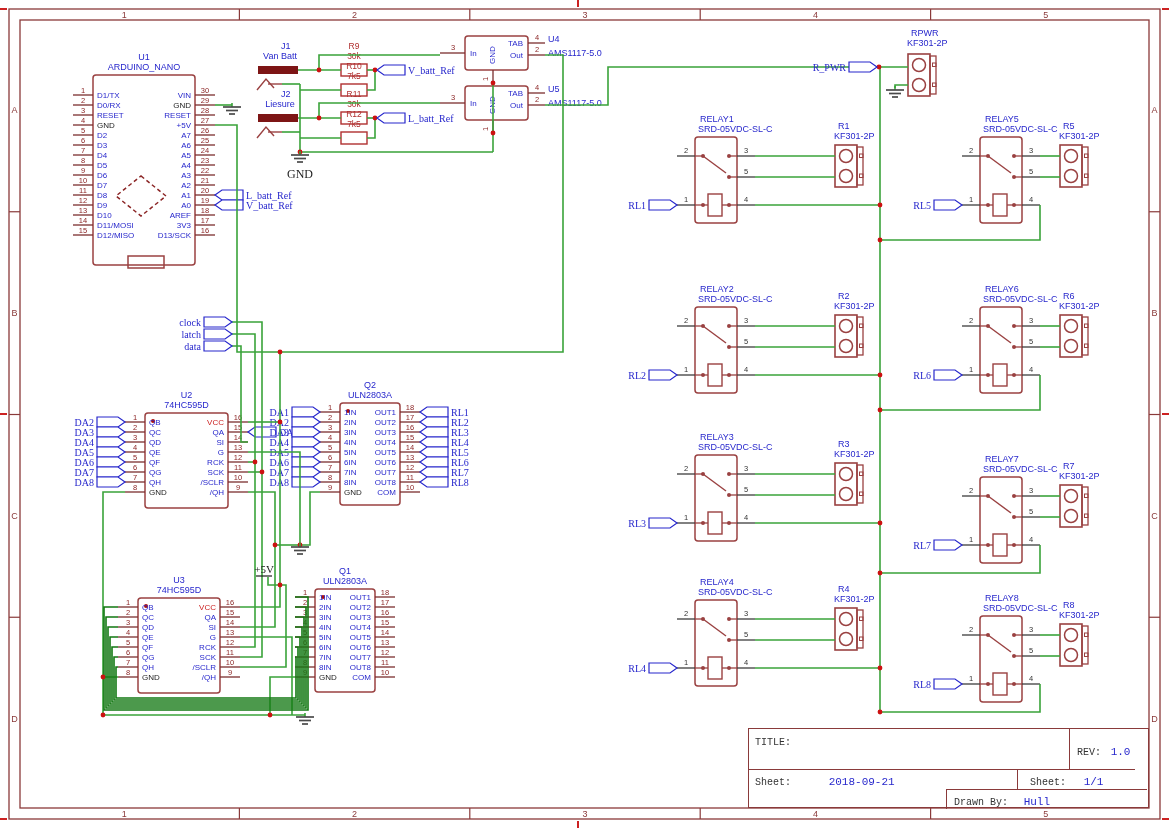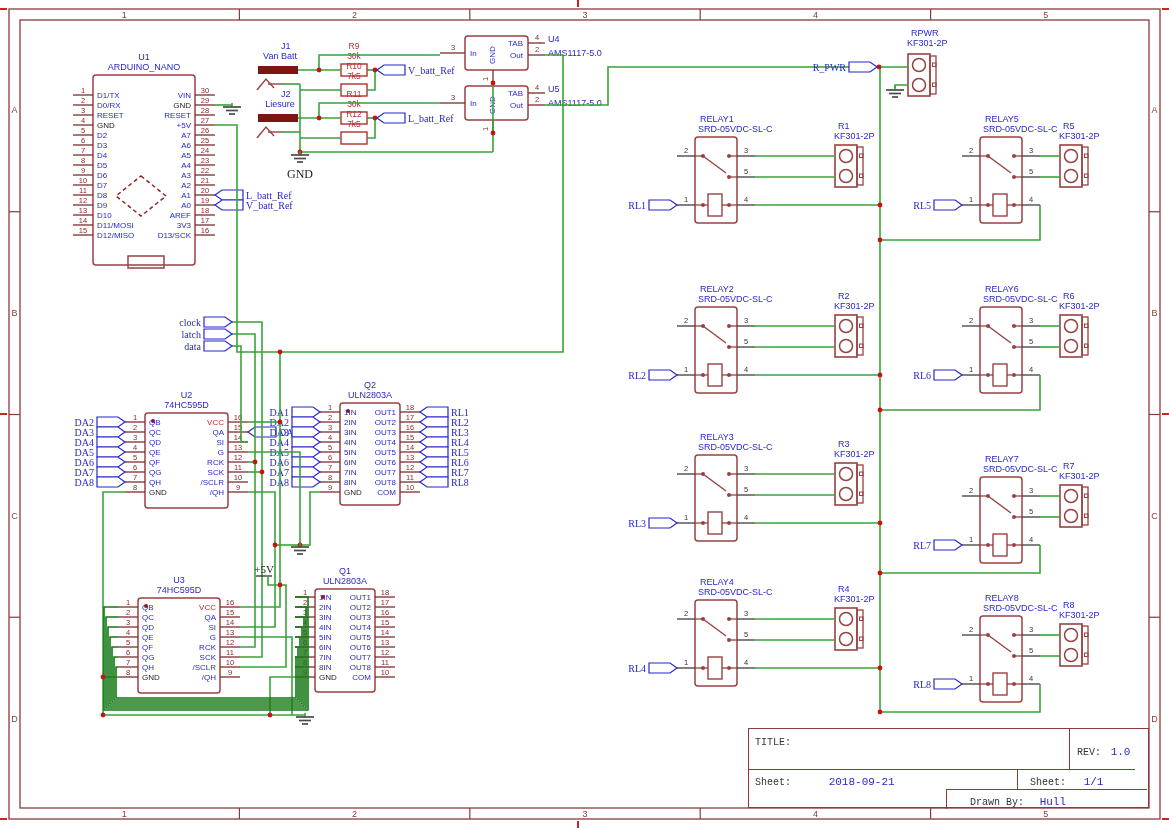--- a/index.html
+++ b/index.html
@@ -7,21 +7,21 @@
   .sheet{position:relative;width:1169px;height:828px;background:#fff;overflow:hidden;}
   svg{position:absolute;left:0;top:0;}
   
   .tb{position:absolute;left:748px;top:728px;width:401px;height:80px;border:1.6px solid #8a3a3a;box-sizing:border-box;font-family:Liberation Mono, monospace;}
   .tb .cell{position:absolute;box-sizing:border-box;}
   .tb-title{left:0;top:0;width:320px;height:40px;padding:3px 0 0 6px;}
   .tb-rev{left:320px;top:0;width:78px;height:40px;border-left:1.6px solid #8a3a3a;padding:13px 0 0 7px;}
   .tb-date{left:0;top:40px;width:280px;height:20px;border-top:1.6px solid #8a3a3a;padding:2px 0 0 6px;}
   .tb-sheet{left:268px;top:40px;width:118px;height:20px;border-top:1.6px solid #8a3a3a;border-left:1.6px solid #8a3a3a;padding:2px 0 0 12px;}
   .tb-tool{left:0;top:60px;width:197px;height:20px;border-top:1.6px solid #8a3a3a;padding:2px 0 0 6px;}
-  .tb-drawn{left:197px;top:60px;width:201px;height:20px;border-top:1.6px solid #8a3a3a;border-left:1.6px solid #8a3a3a;padding:2px 0 0 23px;}
+  .tb-drawn{left:197px;top:60px;width:201px;height:20px;border-top:1.6px solid #8a3a3a;border-left:1.6px solid #8a3a3a;padding:2px 0 0 7px;}
   .lbl{font-size:10px;color:#333;}
   .val{font-size:11px;color:#2727cc;}
   .big{font-size:13px;color:#2727cc;display:block;margin-top:4px;}
 </style>
 </head>
 <body>
 
 <div class="sheet">
   <svg id="cv" width="1169" height="828" viewBox="0 0 1169 828">
       <g>

